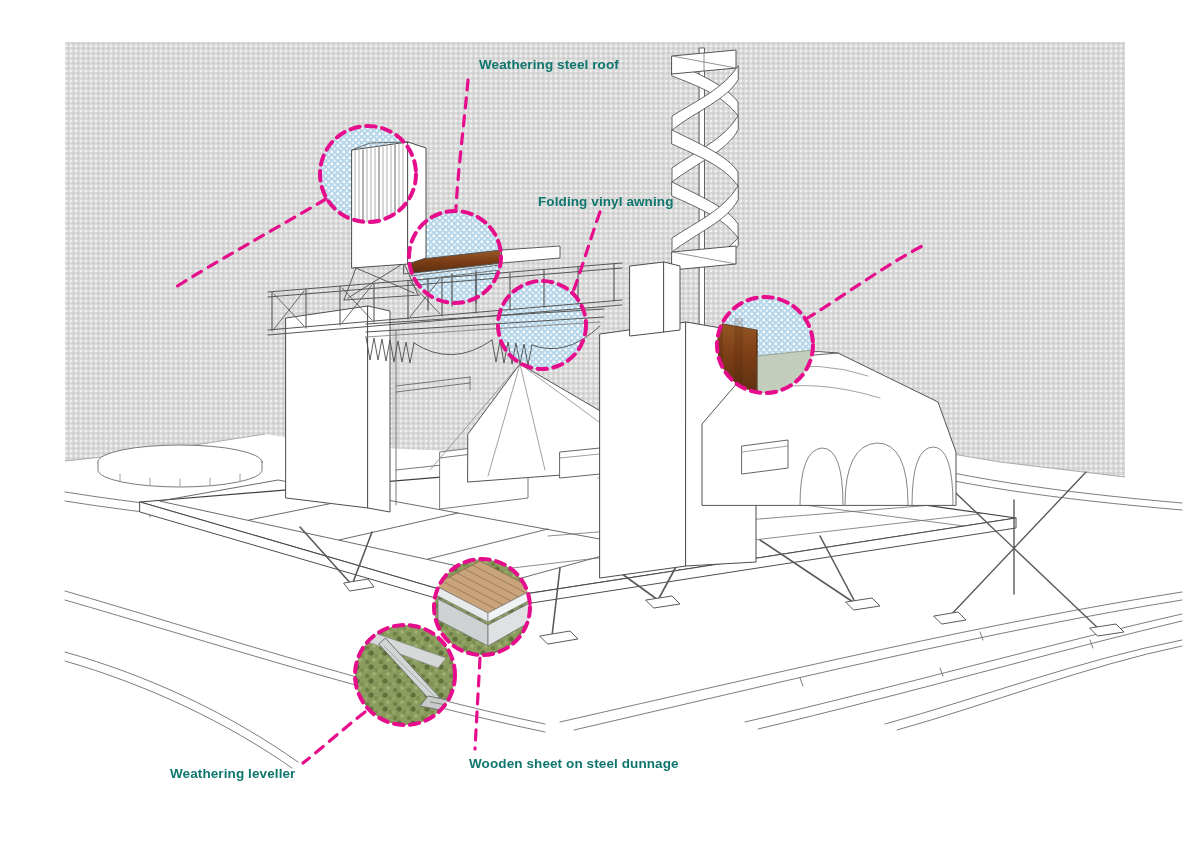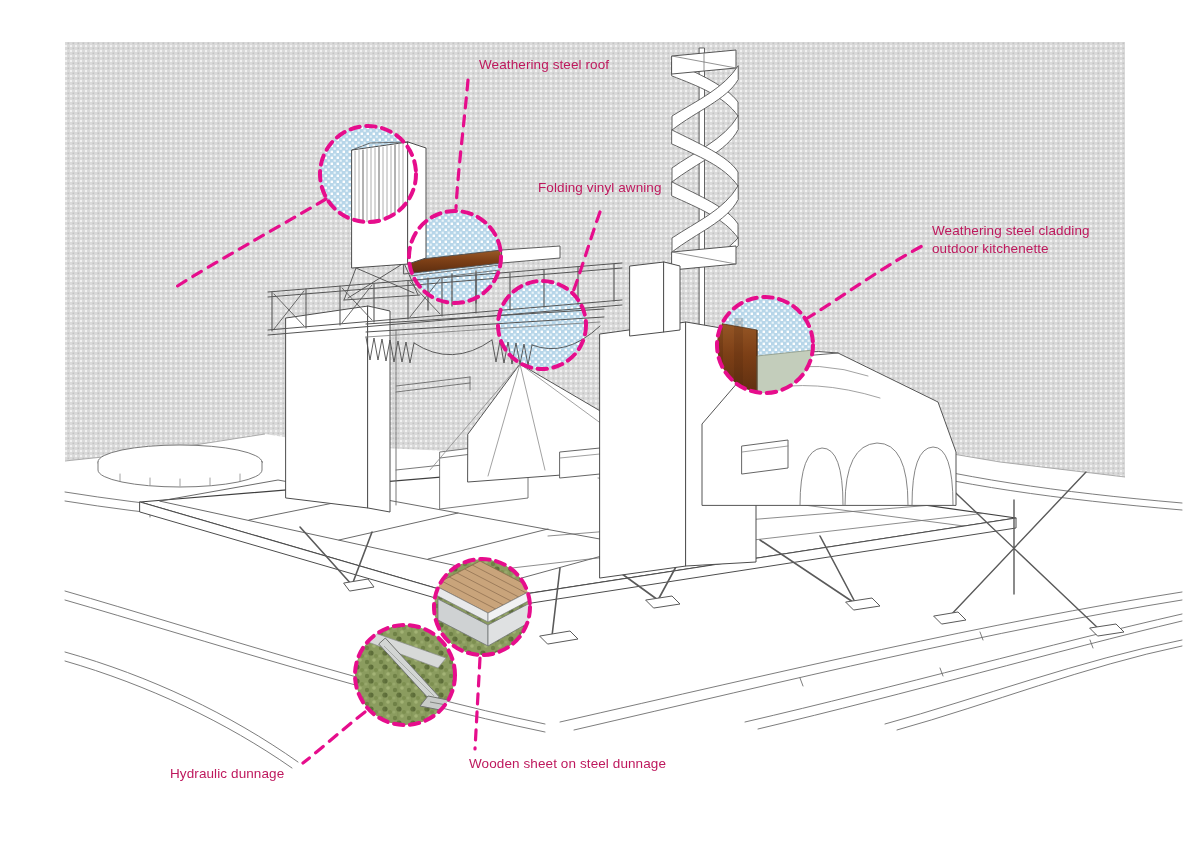--- a/index.html
+++ b/index.html
@@ -2,22 +2,22 @@
 <html><head>
 <meta charset="utf-8">
 <style>
   html,body{margin:0;padding:0;background:#ffffff;}
   .stage{
     position:relative;width:1191px;height:842px;background:#ffffff;
     font-family:"Liberation Sans",sans-serif;overflow:hidden;
   }
   .stage svg{position:absolute;left:0;top:0;}
   .label{
-    position:absolute;font-size:13.5px;line-height:1.32;color:#be185d;
-    letter-spacing:.1px;white-space:nowrap;
+    position:absolute;font-size:13.5px;line-height:1.32;color:#0f766e;
+    letter-spacing:.1px;white-space:nowrap;font-weight:bold;
   }
   .label .ln{display:block;}
 </style>
 </head>
 <body>
 
 <div class="stage">
 
 <svg width="1191" height="842" viewBox="0 0 1191 842">
   <defs>
@@ -263,31 +263,27 @@
     <path d="M806,319 C845,295 890,262 928,243"></path>
     <path d="M365,712 C342,730 322,748 303,763"></path>
     <path d="M480,658 L475,749"></path>
   </g>
 </svg>
 
 <div class="label" style="left:479px;top:56px">
   <span class="ln">Weathering steel roof</span>
 </div>
 
-<div class="label" style="left:538px;top:179px">
+<div class="label" style="left:538px;top:193px">
   <span class="ln">Folding vinyl awning</span>
 </div>
 
 
-<div class="label" style="left:932px;top:222px">
-  <span class="ln">Weathering steel cladding</span>
-  <span class="ln">outdoor kitchenette</span>
-</div>
 
 <div class="label" style="left:170px;top:765px">
-  <span class="ln">Hydraulic dunnage</span>
+  <span class="ln">Weathering leveller</span>
 </div>
 
 <div class="label" style="left:469px;top:755px">
   <span class="ln">Wooden sheet on steel dunnage</span>
 </div>
 
 </div>
 
 </body></html>

